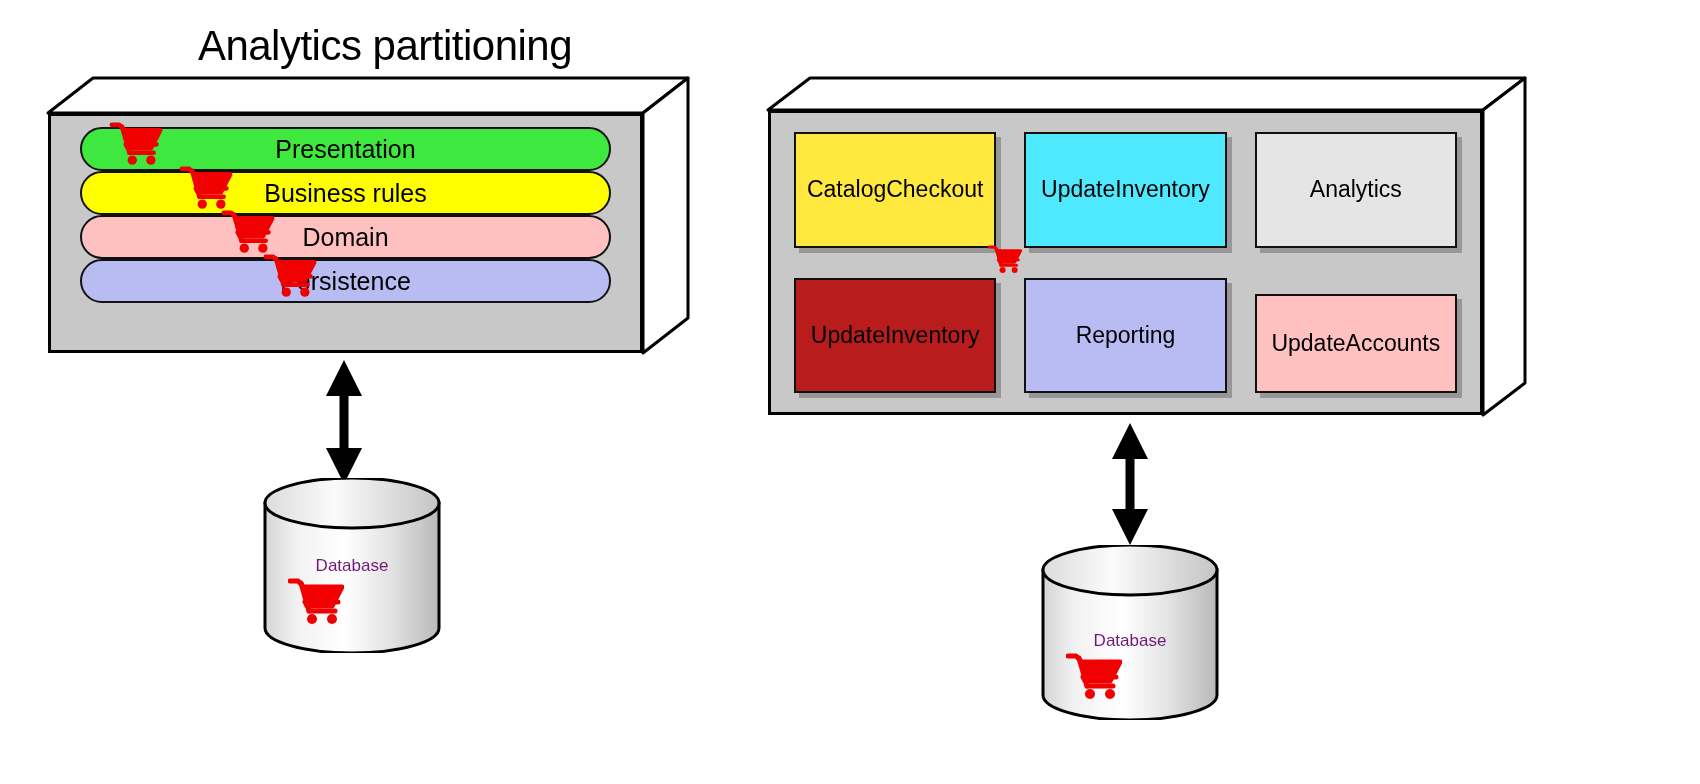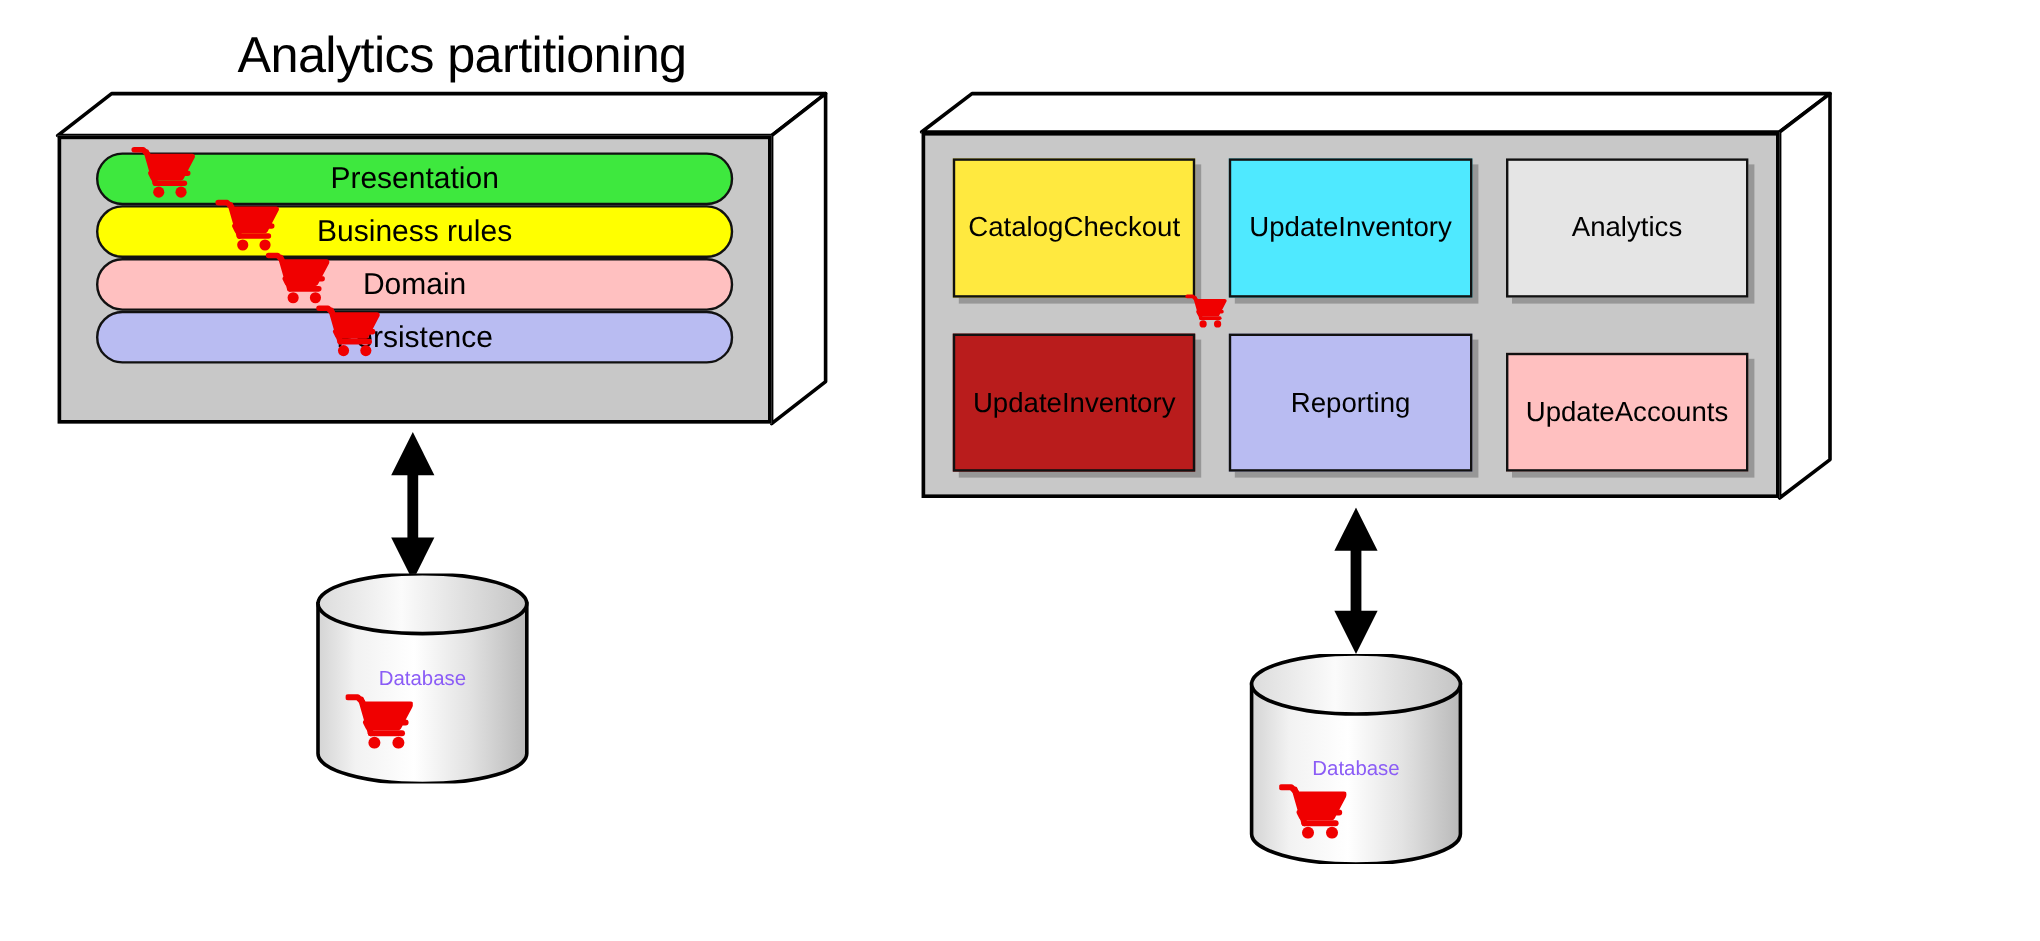--- a/index.html
+++ b/index.html
@@ -59,21 +59,21 @@
   .service-label{
     font-size:23px;color:#000;white-space:nowrap;
     font-family:"Liberation Sans","DejaVu Sans",sans-serif;
   }
   .service-box .cart{position:absolute;right:6px;bottom:2px;}
 
   
   .database{position:absolute;}
   .db-label{
     position:absolute;width:100%;text-align:center;
-    font-size:17px;color:#8b5cf6;
+    font-size:17px;color:#701a75;
     font-family:"Liberation Sans","DejaVu Sans",sans-serif;
   }
   .database .cart{position:absolute;}
 
   
   .arrow{position:absolute;}
 
   
   #watermark{
     position:absolute;left:1405px;top:633px;

